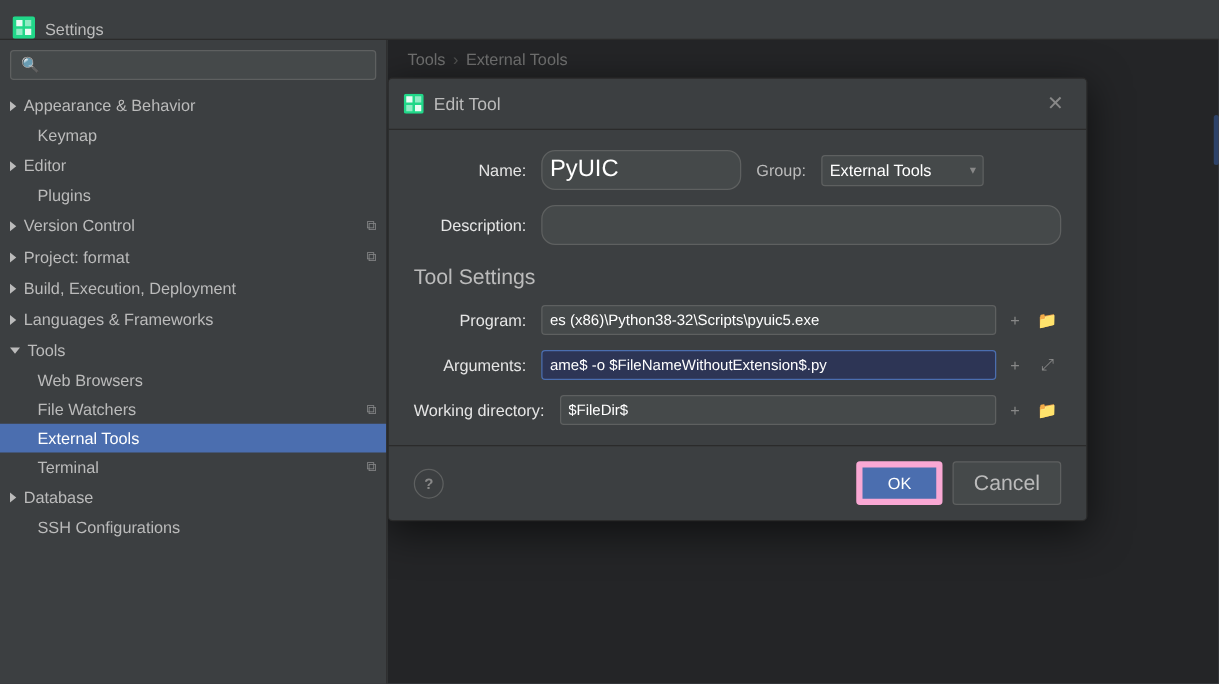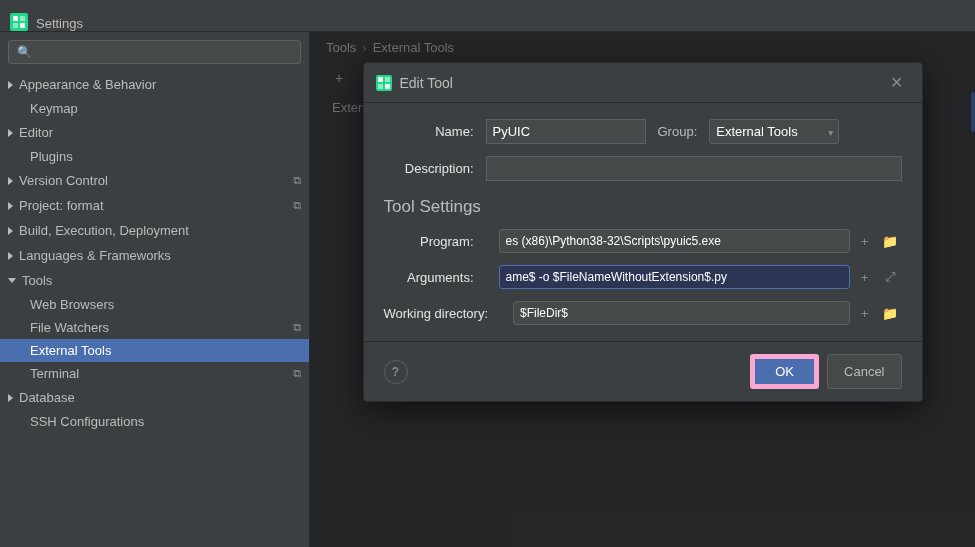--- a/index.html
+++ b/index.html
@@ -164,21 +164,21 @@
       border-radius: 2px;
     }
 
     
     .modal-overlay {
       position: absolute;
       top: 0; left: 0; right: 0; bottom: 0;
       background: rgba(0,0,0,0.4);
       display: flex;
       align-items: flex-start;
-      justify-content: center;
+      justify-content: flex-start;
       padding-top: 30px;
       z-index: 100;
     }
 
     
     .modal {
       background: #3c3f41;
       border: 1px solid #2b2b2b;
       border-radius: 4px;
       width: 560px;
@@ -235,23 +235,23 @@
       font-size: 13px;
       min-width: 90px;
       text-align: right;
     }
 
     .form-input {
       flex: 1;
       padding: 4px 6px;
       background: #45494a;
       border: 1px solid #5e6060;
-      border-radius: 0;
+      border-radius: 11px;
       color: #ffffff;
-      font-size: 13px;
+      font-size: 19px;
       outline: none;
     }
     .group-label {
       color: #bbbbbb;
       font-size: 13px;
     }
     .group-select {
       padding: 4px 24px 4px 6px;
       background: #45494a;
       border: 1px solid #5e6060;
@@ -290,21 +290,20 @@
     }
     .field-input {
       flex: 1;
       padding: 4px 6px;
       background: #45494a;
       border: 1px solid #5e6060;
       border-radius: 3px;
       color: #ffffff;
       font-size: 12px;
       outline: none;
-      margin-left: 13px;
     }
     .field-input.focused {
       border-color: #4b6eaf;
       background: #2d3555;
     }
     .field-btn {
       width: 22px;
       height: 22px;
       background: transparent;
       border: 1px solid transparent;
@@ -363,21 +362,21 @@
       font-size: 13px;
     }
 
     .btn-cancel {
       padding: 5px 16px;
       background: #45494a;
       border: 1px solid #5e6060;
       border-radius: 3px;
       color: #bbbbbb;
       cursor: pointer;
-      font-size: 13px;
+      font-size: 17px;
     }
 
     
     .pc-logo {
       width: 18px;
       height: 18px;
     }
   </style>
 </head>
 <body>

